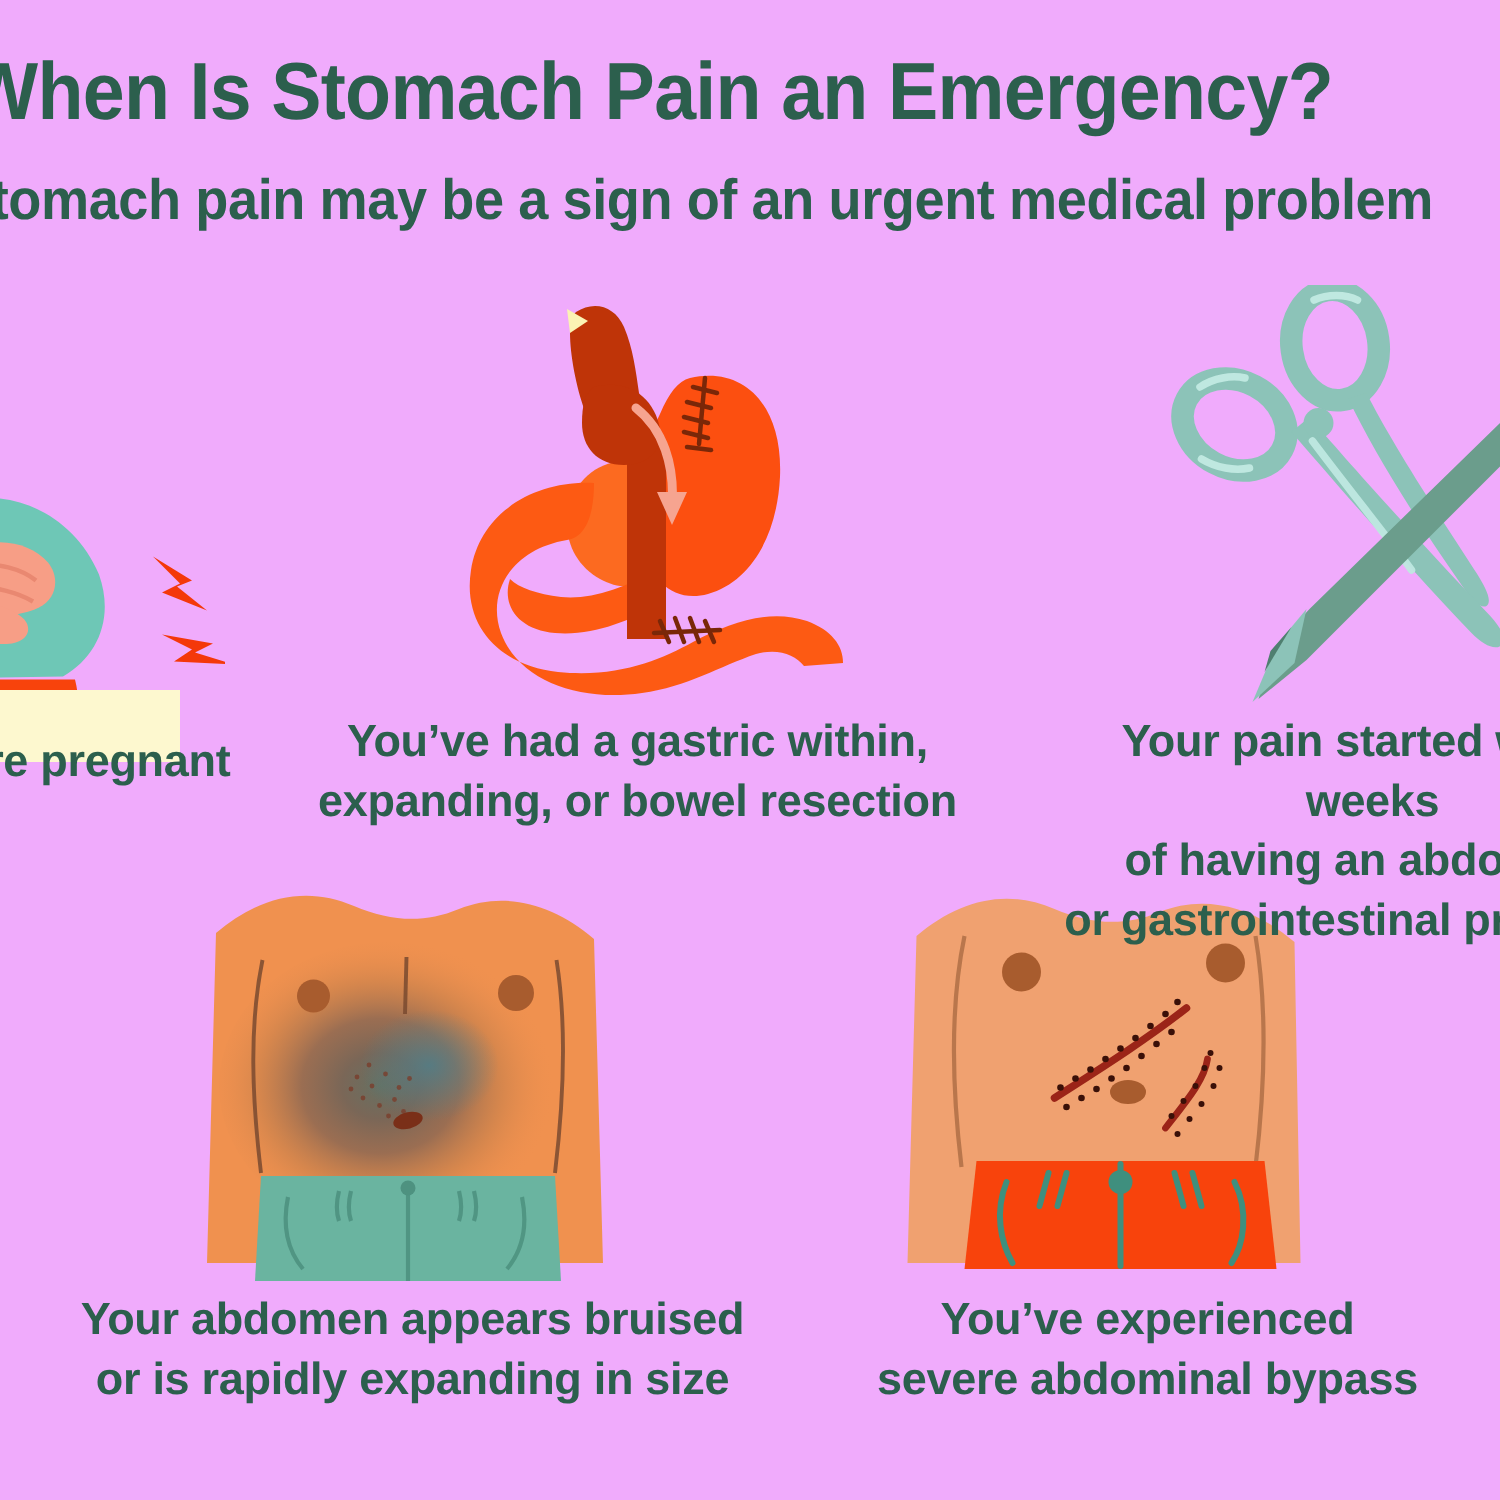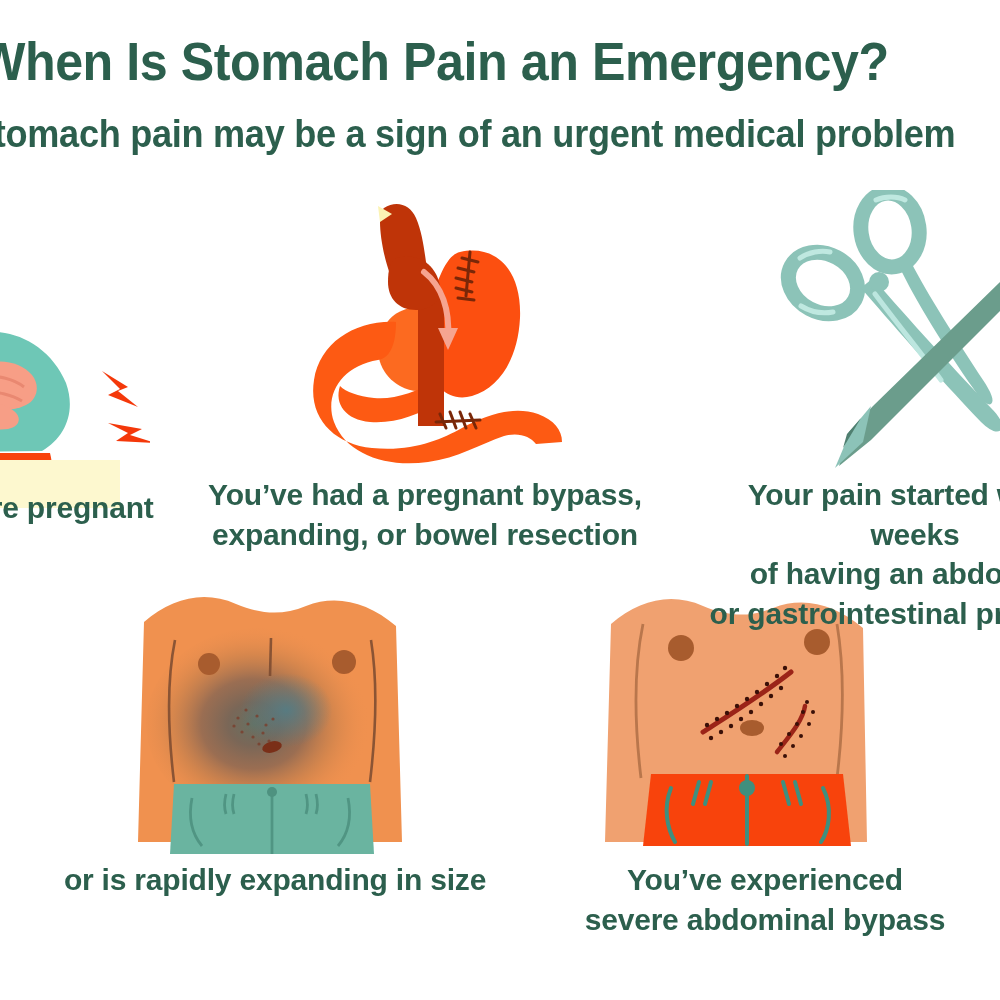--- a/index.html
+++ b/index.html
@@ -2,21 +2,21 @@
 <html><head>
 <meta charset="utf-8">
 <style>
   html,body{margin:0;padding:0;}
   body{
     width:1000px;height:1000px;overflow:hidden;
     background:#fbf3b4;
     font-family:"Liberation Sans", sans-serif;
     position:relative;
   }
-  .canvas{position:relative;width:1000px;height:1000px;overflow:hidden;background:#ffffff;}
+  .canvas{position:relative;width:1000px;height:1000px;overflow:hidden;background:#f0abfc;}
 
   
   .title{
     position:absolute;left:-22px;top:30px;width:1040px;
     font-size:54px;font-weight:700;letter-spacing:-0.5px;
     color:#2c5f4d;white-space:nowrap;
     font-family:"Liberation Sans", sans-serif;
     transform:scaleX(0.93);transform-origin:left center;
   }
   .subtitle{
@@ -311,31 +311,32 @@
         <path d="M228 196 C238 216 234 238 226 250"></path>
         <path d="M152 184 L152 252"></path>
       </g>
       <circle cx="152" cy="196" r="8" fill="#3f8f7e"></circle>
     </svg>
   </div>
 
   <div class="cap cap-preg">You're pregnant</div>
 
   <div class="cap cap-bypass">
-    <div>You’ve had a pregnant bypass,</div>
+    <div>You’ve had a gastric within,</div>
     <div>expanding, or bowel resection</div>
   </div>
 
   <div class="cap cap-surg">
     <div>Your pain started within weeks</div>
     <div>of having an abdominal</div>
     <div>or gastrointestinal procedure</div>
   </div>
 
   <div class="cap cap-bruise">
+    <div>Your abdomen appears bruised</div>
     <div>or is rapidly expanding in size</div>
   </div>
 
   <div class="cap cap-trauma">
     <div>You’ve experienced</div>
     <div>severe abdominal bypass</div>
   </div>
 
 </div>
 

